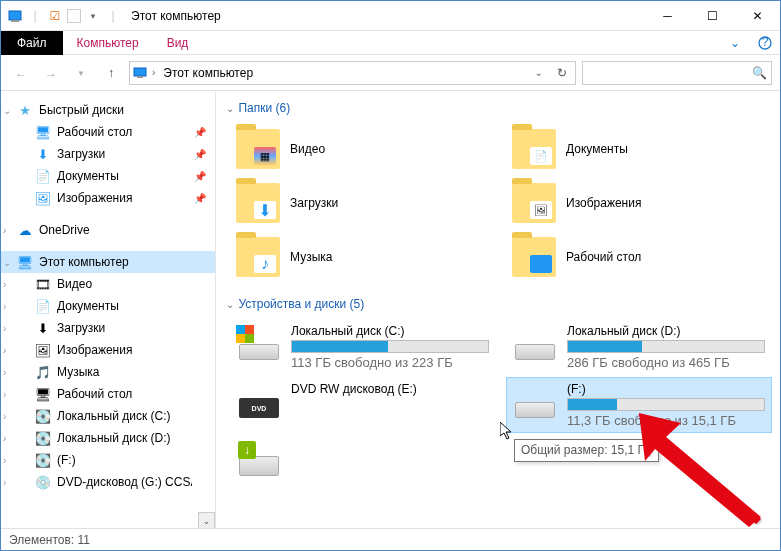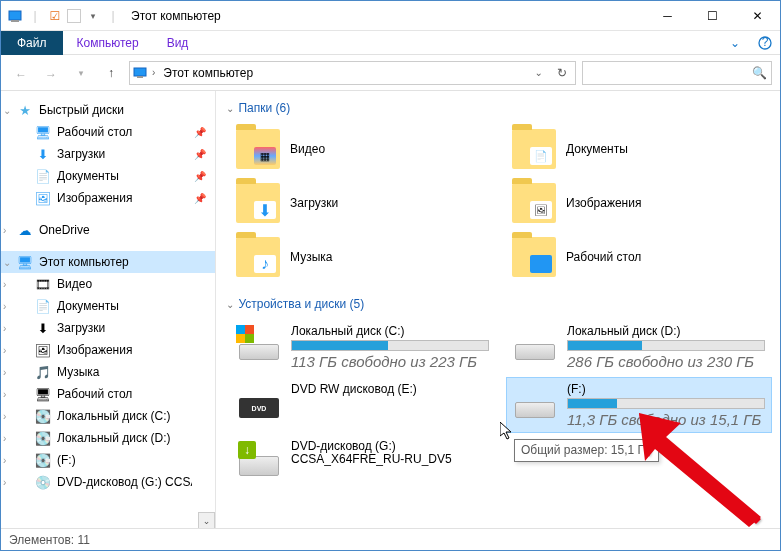--- a/index.html
+++ b/index.html
@@ -6,22 +6,22 @@
 body { background: #fff; width: 781px; height: 551px; border: 1px solid #4a88c7; overflow: hidden; position: relative; }
 
 .titlebar { height: 30px; display: flex; align-items: center; padding: 0 0 0 6px; background: #fff; border-bottom: 1px solid #e5e5e5; }
 .titlebar .qatb { display: flex; align-items: center; gap: 4px; }
 .titlebar .qatb-icon { width: 16px; height: 16px; display: flex; align-items: center; justify-content: center; }
 .titlebar .title { margin-left: 10px; color: #000; }
 .titlebar .winbtns { margin-left: auto; display: flex; }
 .titlebar .winbtn { width: 45px; height: 29px; display: flex; align-items: center; justify-content: center; color: #000; }
 
 .ribbon-tabs { height: 24px; display: flex; align-items: stretch; border-bottom: 1px solid #e1e1e1; }
-.ribbon-tabs .file-tab { background: #0c4a6e; color: #fff; padding: 12px 16px; display: flex; align-items: center; }
-.ribbon-tabs .tab { padding: 3px 14px; display: flex; align-items: center; color: #6d28d9; }
+.ribbon-tabs .file-tab { background: #000000; color: #fff; padding: 12px 16px; display: flex; align-items: center; }
+.ribbon-tabs .tab { padding: 3px 14px; display: flex; align-items: center; color: #be185d; }
 .ribbon-tabs .spacer { flex: 1; }
 .ribbon-tabs .ribmin { width: 30px; display: flex; align-items: center; justify-content: center; color: #1979ca; }
 .ribbon-tabs .help { width: 30px; display: flex; align-items: center; justify-content: center; color: #1979ca; }
 
 .navbar { height: 36px; display: flex; align-items: center; gap: 6px; padding: 4px 8px; border-bottom: 1px solid #e1e1e1; }
 .navbar .nbtn { width: 24px; height: 24px; display: flex; align-items: center; justify-content: center; color: #aaa; }
 .navbar .nbtn.enabled { color: #333; }
 .navbar .addr { flex: 1; height: 24px; border: 1px solid #ccc; display: flex; align-items: center; padding: 0 2px; gap: 4px; }
 .navbar .addr .addr-icon { width: 16px; height: 16px; }
 .navbar .addr .crumb { padding: 2px 4px; }
@@ -58,21 +58,21 @@
 .drive-item .dicon { width: 44px; height: 36px; display: flex; align-items: flex-end; justify-content: center; }
 .drive-item .dicon .hdd { width: 40px; height: 16px; background: linear-gradient(#eee,#ccc); border: 1px solid #aaa; border-radius: 2px; position: relative; }
 .drive-item .dicon .hdd.win::after { content: ""; position: absolute; left: -4px; top: -20px; width: 18px; height: 18px; background: conic-gradient(#f25022 0 25%, #7fba00 0 50%, #ffb900 0 75%, #00a4ef 0 100%); }
 .drive-item .dicon .dvd { width: 40px; height: 20px; background: #333; border-radius: 2px; display: flex; align-items: center; justify-content: center; color: #fff; font-size: 7px; font-weight: bold;}
 .drive-item .dicon .dvd.setup { background: linear-gradient(#eee,#ccc); border: 1px solid #aaa; position: relative; }
 .drive-item .dicon .dvd.setup::after { content:"↓"; position:absolute; left:-2px; top:-16px; width:18px; height:18px; background:#7fba00; color:#fff; display:flex; align-items:center; justify-content:center; border-radius:2px; font-size:12px; }
 .drive-item .dinfo { flex: 1; display: flex; flex-direction: column; gap: 2px; }
 .drive-item .dname { color: #000; }
 .drive-item .dbar { height: 14px; border: 1px solid #bcbcbc; background: #e6e6e6; position: relative; }
 .drive-item .dbar .dfill { height: 100%; background: #26a0da; }
-.drive-item .dfree { color: #6d6d6d; font-size: 15px; font-style: italic; }
+.drive-item .dfree { color: #6d6d6d; font-size: 13px; }
 
 .tooltip { position: absolute; border: 1px solid #767676; background: #ffffff; padding: 3px 6px; font-size: 11px; line-height: 15px; color: #575757; box-shadow: 2px 2px 4px rgba(0,0,0,0.15); }
 
 .statusbar { position: absolute; bottom: 0; left: 0; right: 0; height: 22px; border-top: 1px solid #e1e1e1; display: flex; align-items: center; padding: 0 8px; color: #555; background: #fff; }
 
 .arrow { position: absolute; pointer-events: none; }
 
 .cursor { position: absolute; width: 16px; height: 20px; pointer-events: none; }
 </style>
 </head>
@@ -291,21 +291,21 @@
       </div>
       <div class="drive-item">
         <div class="dicon">
             <div class="hdd"></div>
           </div>
         <div class="dinfo">
             <span class="dname">Локальный диск (D:)</span>
             <div class="dbar">
               <div class="dfill" style="width:38%"></div>
             </div>
-            <span class="dfree">286 ГБ свободно из 230 ГБ</span>
+            <span class="dfree">286 ГБ свободно из 465 ГБ</span>
           </div>
       </div>
       <div class="drive-item">
         <div class="dicon">
             <div class="dvd">DVD</div>
           </div>
         <div class="dinfo">
             <span class="dname">DVD RW дисковод (E:)</span>
           </div>
       </div>
@@ -319,21 +319,20 @@
               <div class="dfill" style="width:25%"></div>
             </div>
             <span class="dfree">11,3 ГБ свободно из 15,1 ГБ</span>
           </div>
       </div>
       <div class="drive-item">
         <div class="dicon">
             <div class="dvd setup"></div>
           </div>
         <div class="dinfo">
-            <span class="dname" style="line-height:13px">DVD-дисковод (G:) CCSA_X64FRE_RU-RU_DV5</span>
           </div>
       </div>
     </div>
   </div>
 </div>
 
 <div class="statusbar">
   <span>Элементов: 11</span>
 </div>
 

